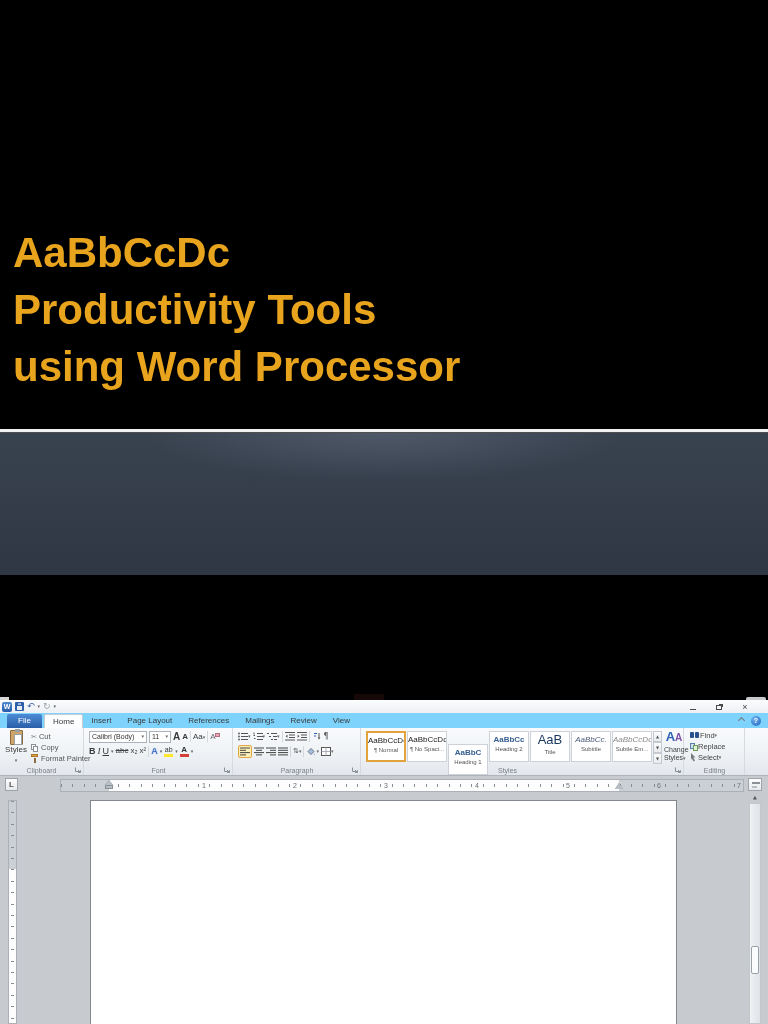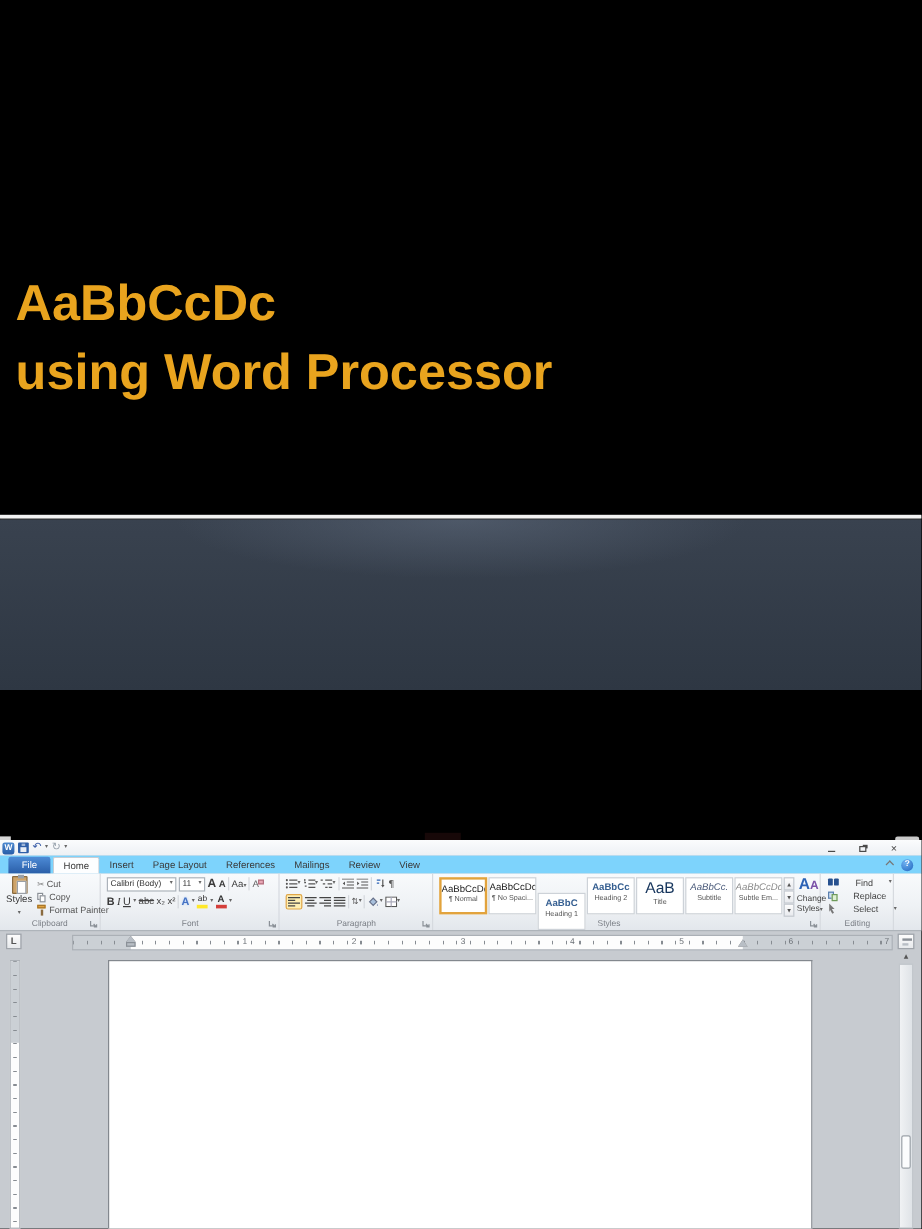--- a/index.html
+++ b/index.html
@@ -117,21 +117,21 @@
   .stscroll { position:absolute; top:3px; width:9px; height:31px; display:flex; flex-direction:column; }
   .stscroll span { flex:1; background:linear-gradient(#FDFDFD,#E8EAEE); border:1px solid #C4C9CF;
                    font-size:4px; color:#555; text-align:center; line-height:9px; }
 
   .chg-ic { text-align:center; line-height:14px; }
   .chg-a1 { font-size:13px; font-weight:bold; color:#2D63B5; }
   .chg-a2 { font-size:10px; font-weight:bold; color:#7B52A8; }
   .chg-lbl { text-align:center; font-size:7px; color:#444; line-height:8px; }
 
   
-  .ed-row { display:flex; align-items:center; gap:13px; height:11px; font-size:7.5px; color:#444; padding-left:5px; }
+  .ed-row { display:flex; align-items:center; gap:0; height:11px; font-size:7.5px; color:#444; padding-left:5px; }
   .find-ic i { display:inline-block; width:4px; height:6px; background:#27518F; border-radius:1px; margin-right:1px; }
   .repl-ic { width:8px; height:8px; position:relative; }
   .repl-ic i { position:absolute; left:0; top:0; width:5px; height:6px; background:#CFE0F2; border:1px solid #5B7FAE; }
   .repl-ic b { position:absolute; left:3px; top:2px; width:5px; height:6px; background:#DFF0D5; border:1px solid #6E9A5B; }
 
   
   .tabselector { left:5px; top:78px; width:13px; height:13px; border:1px solid #9FA4AA;
                  background:linear-gradient(#FDFDFD,#E7E9EC); color:#555; font-weight:bold;
                  font-size:8px; text-align:center; line-height:12px; }
   .hruler { left:60px; top:79px; width:684px; height:13px; background:#CBD0D5;
@@ -168,20 +168,21 @@
 
   svg.mi { flex:0 0 auto; }
 </style>
 </head>
 <body>
 
 <div class="root">
 
   <div class="abs slide-title">
     <div>AaBbCcDc</div>
+    <div>Productivity Tools</div>
     <div>using Word Processor</div>
   </div>
   <div class="abs divider-line"></div>
   <div class="abs accent-band"></div>
 
   <div class="abs artifact-dark"></div>
   <div class="abs artifact-gray-l"></div>
   <div class="abs artifact-gray-r"></div>
 
   <div class="abs word">

